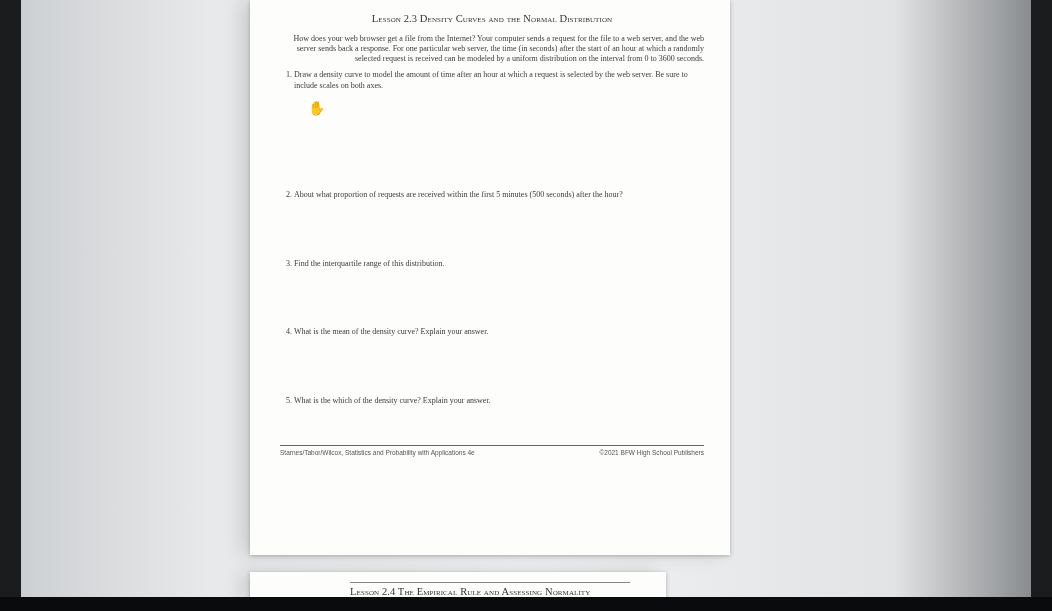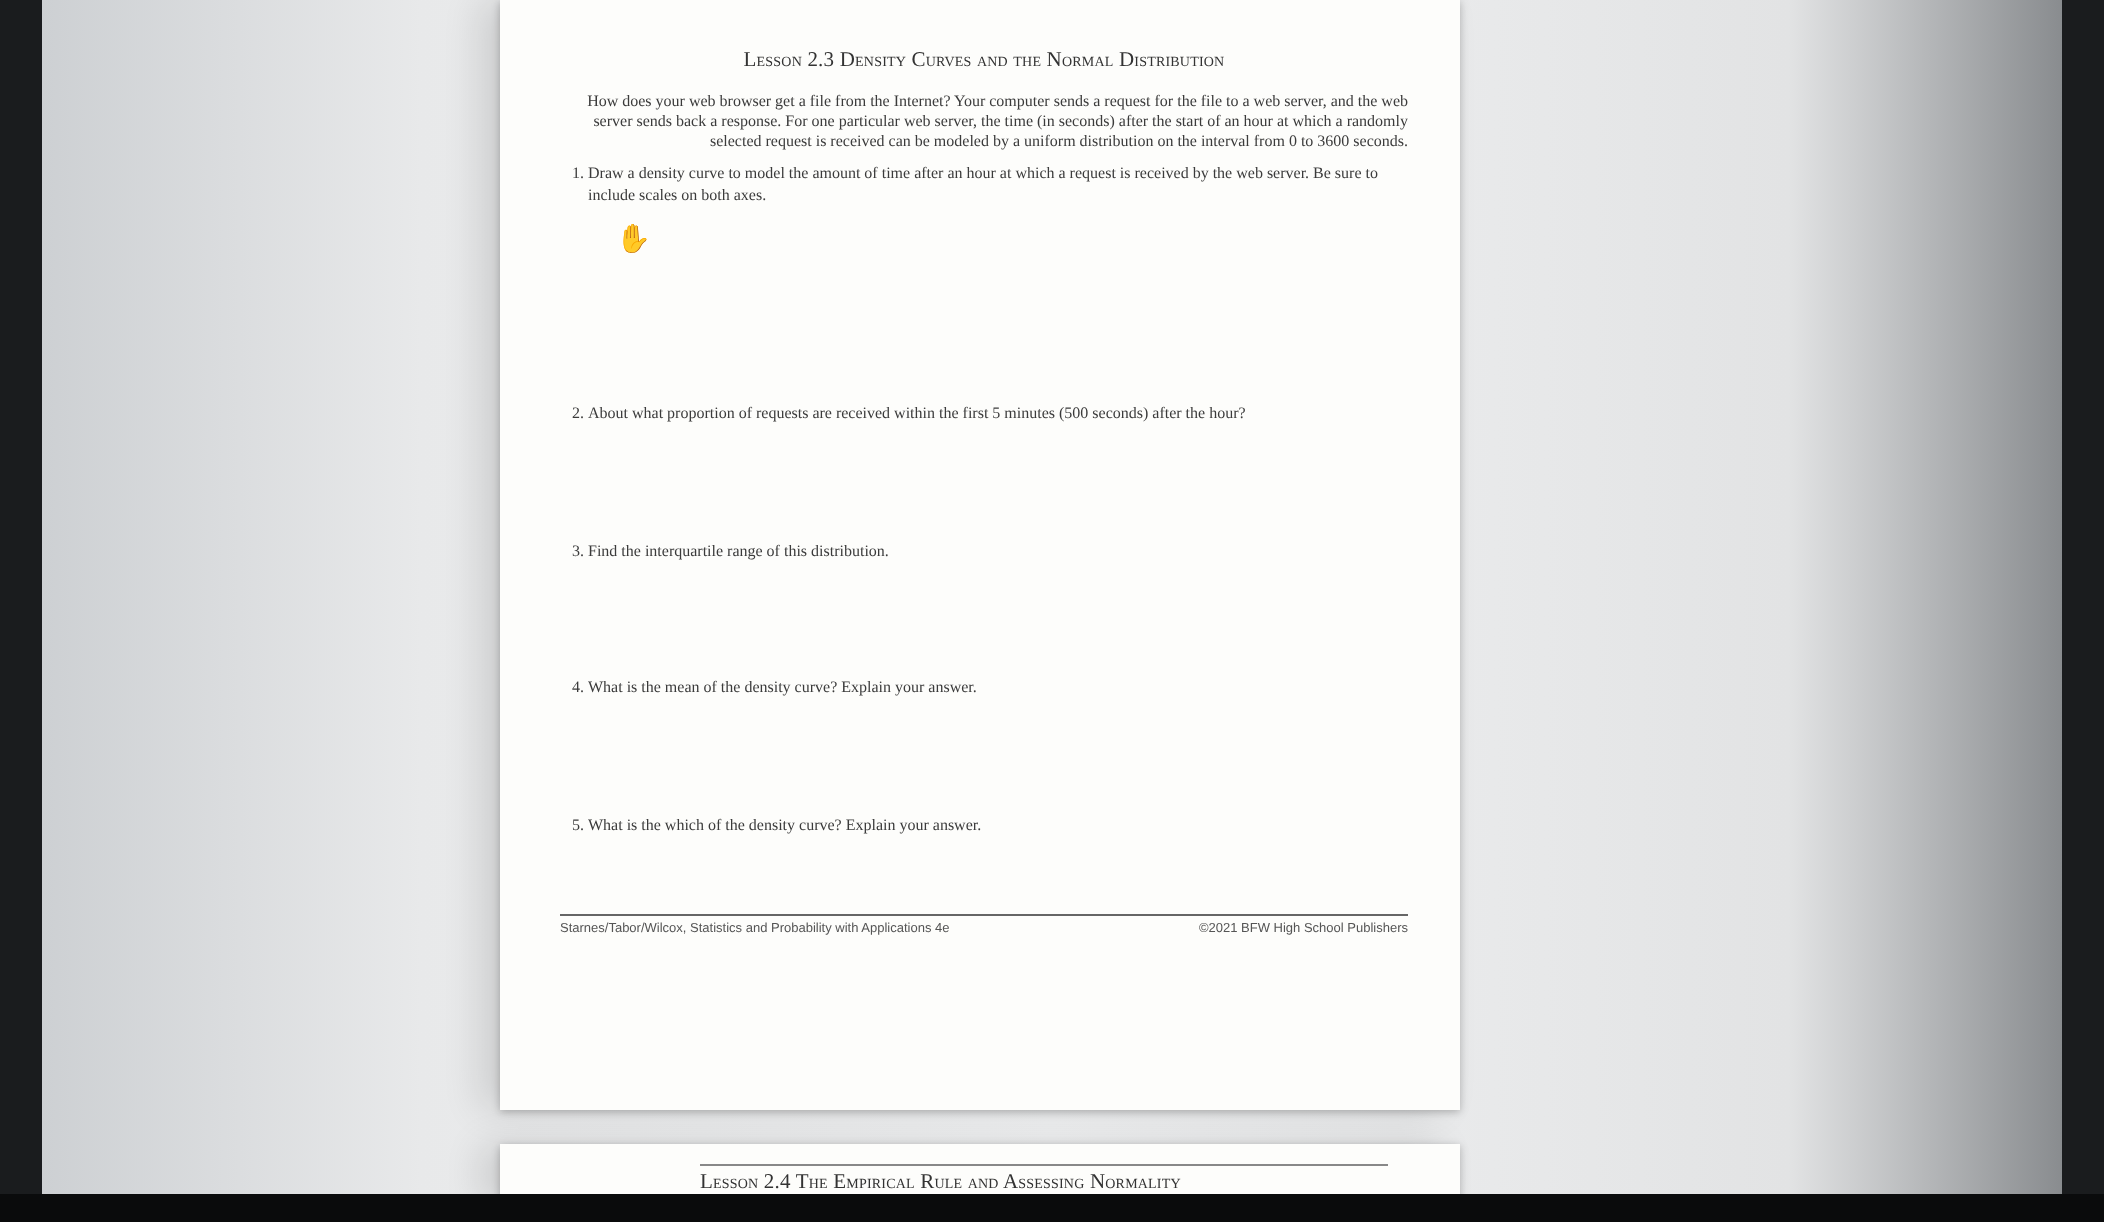--- a/index.html
+++ b/index.html
@@ -14,29 +14,29 @@
     position: absolute;
     bottom: 0; left: 0; right: 0; height: 14px;
     background: #0a0b0c;
   }
   .page {
     position: absolute;
     left: 250px; top: 0;
     width: 480px; height: 555px;
     background: #fdfdfb;
     box-shadow: 0 1px 4px rgba(0,0,0,.25), -10px 0 18px rgba(0,0,0,.12);
-    padding: 24px 26px 10px 30px;
+    padding: 12px 26px 10px 30px;
     font-size: 8px;
     line-height: 1.35;
     color: #444;
   }
   .page2 {
     position: absolute;
     left: 250px; top: 572px;
-    width: 480px; height: 30px;
+    width: 416px; height: 30px;
     background: #fdfdfb;
     box-shadow: 0 1px 4px rgba(0,0,0,.25), -10px 0 18px rgba(0,0,0,.12);
     padding: 10px 26px 0 30px;
     font-size: 10.5px;
   }
   .section-title {
     text-align: center;
     font-variant: small-caps;
     font-size: 10.5px;
     letter-spacing: .1px;
@@ -84,21 +84,21 @@
 </style>
 </head>
 <body>
 
 <div class="page">
   <div class="section-title">Lesson 2.3 Density Curves and the Normal Distribution</div>
   <p class="intro">How does your web browser get a file from the Internet? Your computer sends a request for the file to a web server, and the web server sends back a response. For one particular web server, the time (in seconds) after the start of an hour at which a randomly selected request is received can be modeled by a uniform distribution on the interval from 0 to 3600 seconds.</p>
 
   <ol class="q">
     <li class="first">
-      <span>Draw a density curve to model the amount of time after an hour at which a request is received by the web server. Be sure to include scales on both axes.</span>
+      <span>Draw a density curve to model the amount of time after an hour at which a request is selected by the web server. Be sure to include scales on both axes.</span>
       <div class="hand">✋</div>
     </li>
     <li>About what proportion of requests are received within the first 5 minutes (500 seconds) after the hour?</li>
     <li>Find the interquartile range of this distribution.</li>
     <li>What is the mean of the density curve? Explain your answer.</li>
     <li class="last-q">What is the which of the density curve? Explain your answer.</li>
   </ol>
 
   <hr class="foot-rule">
   <div class="footer">

